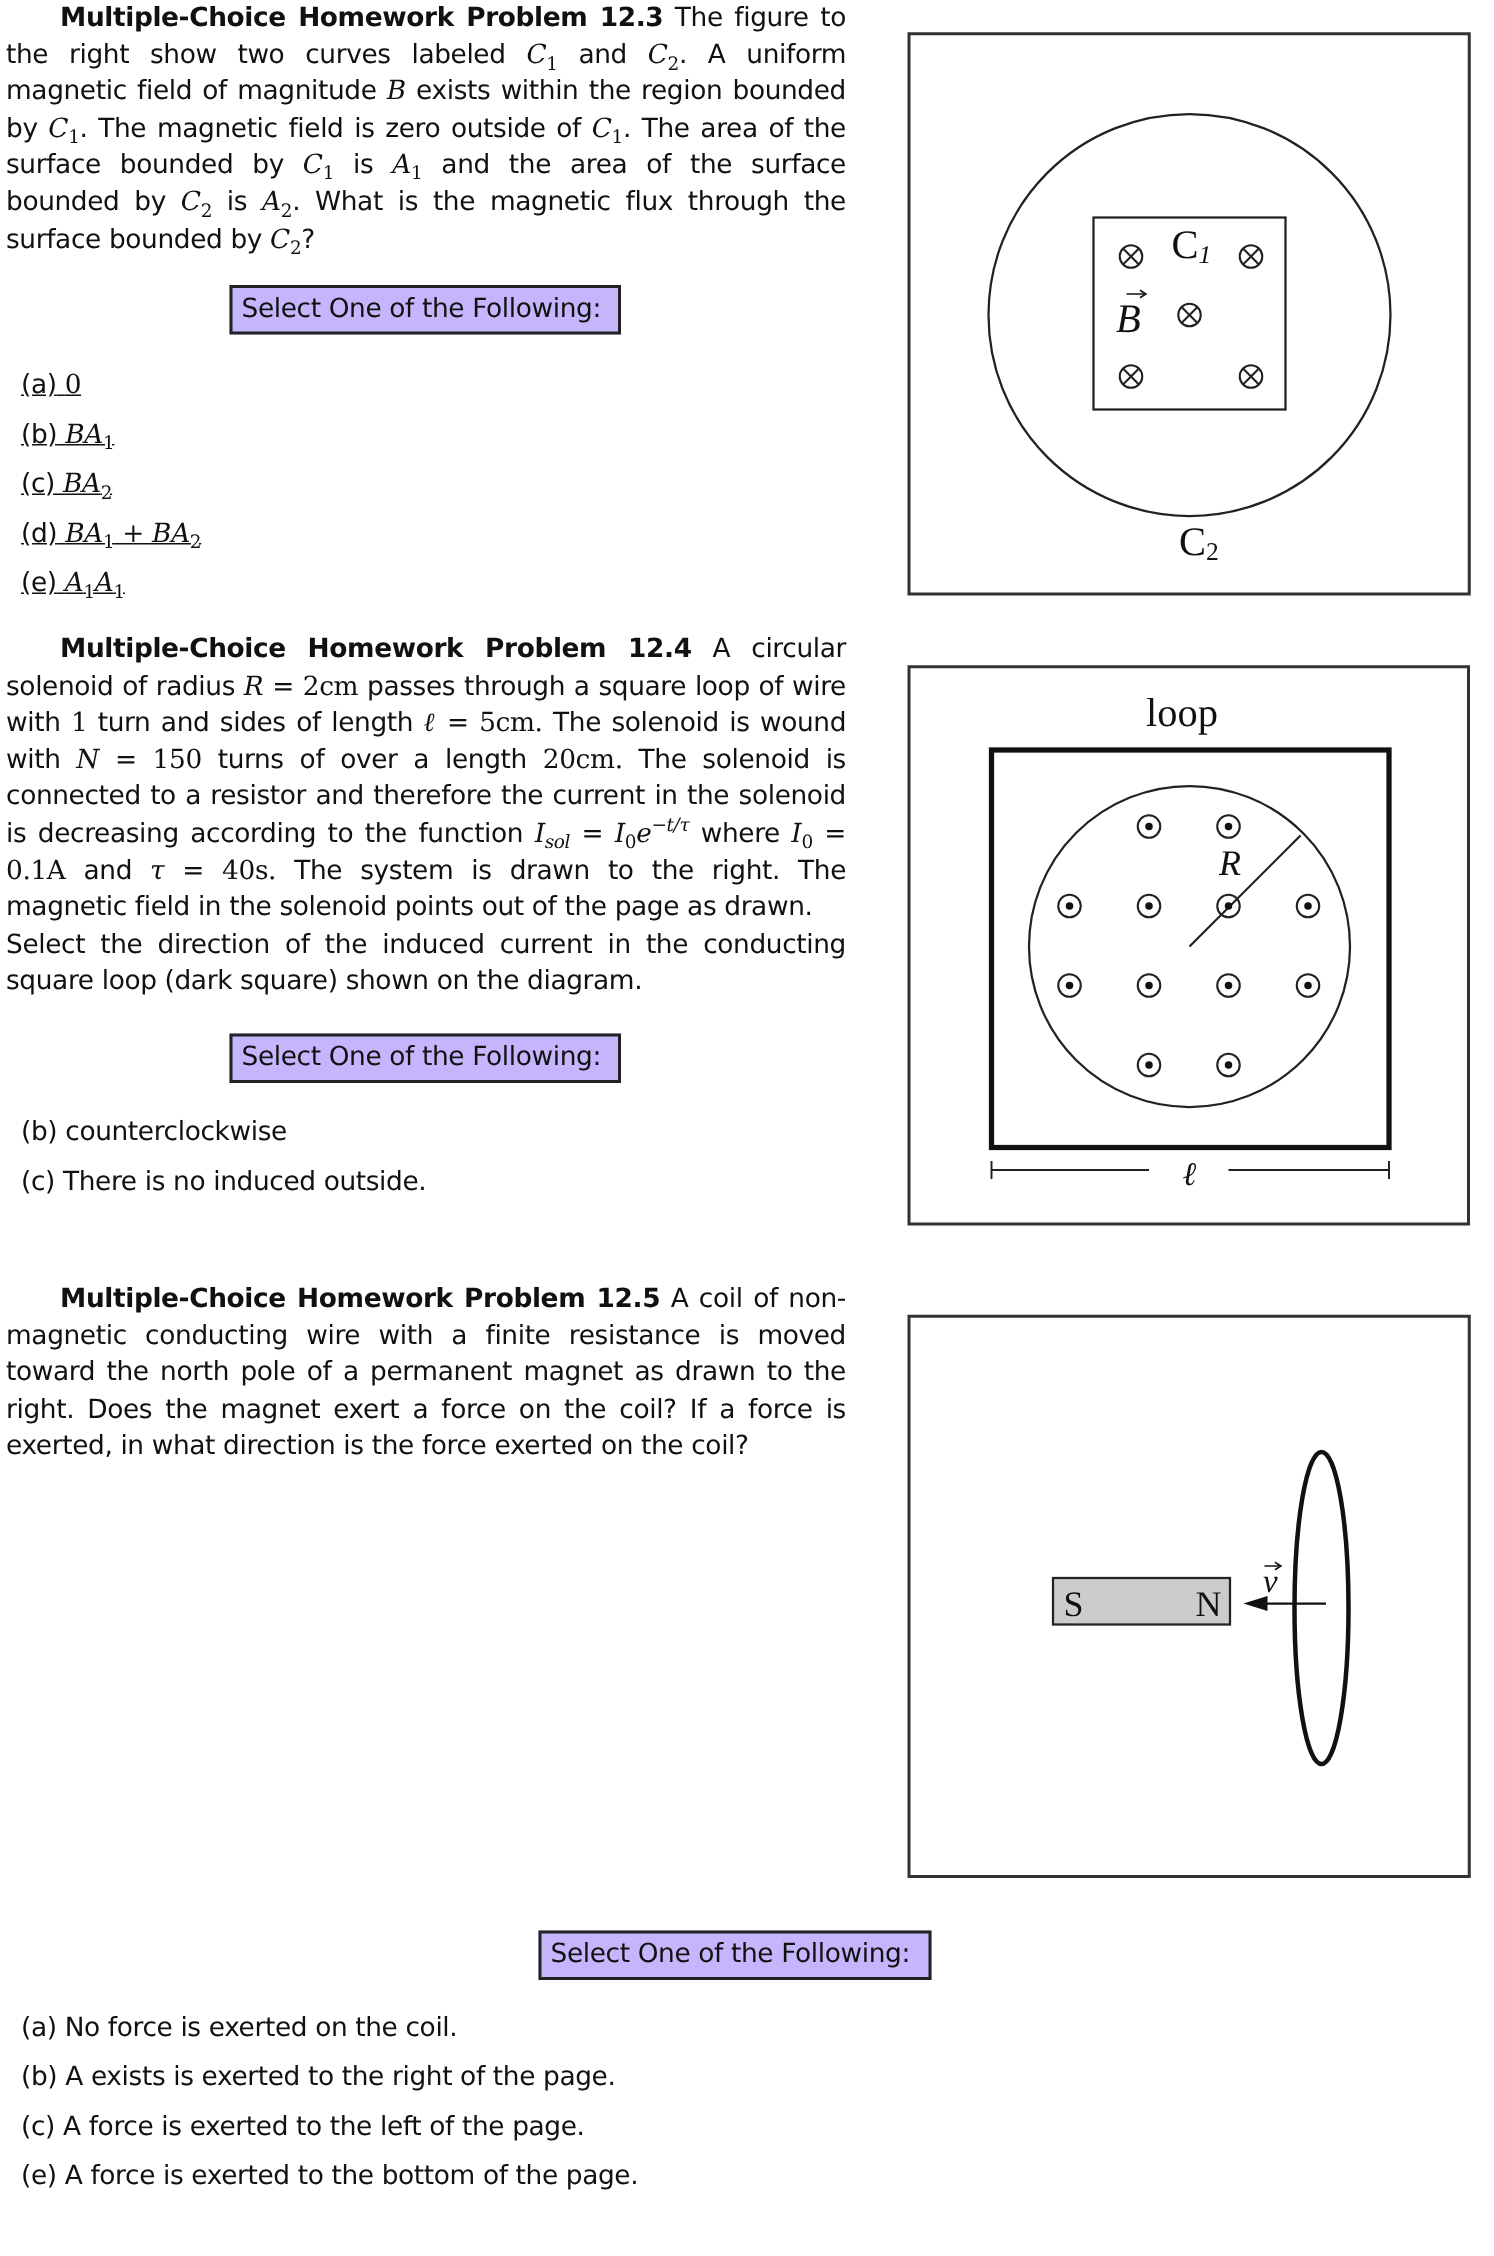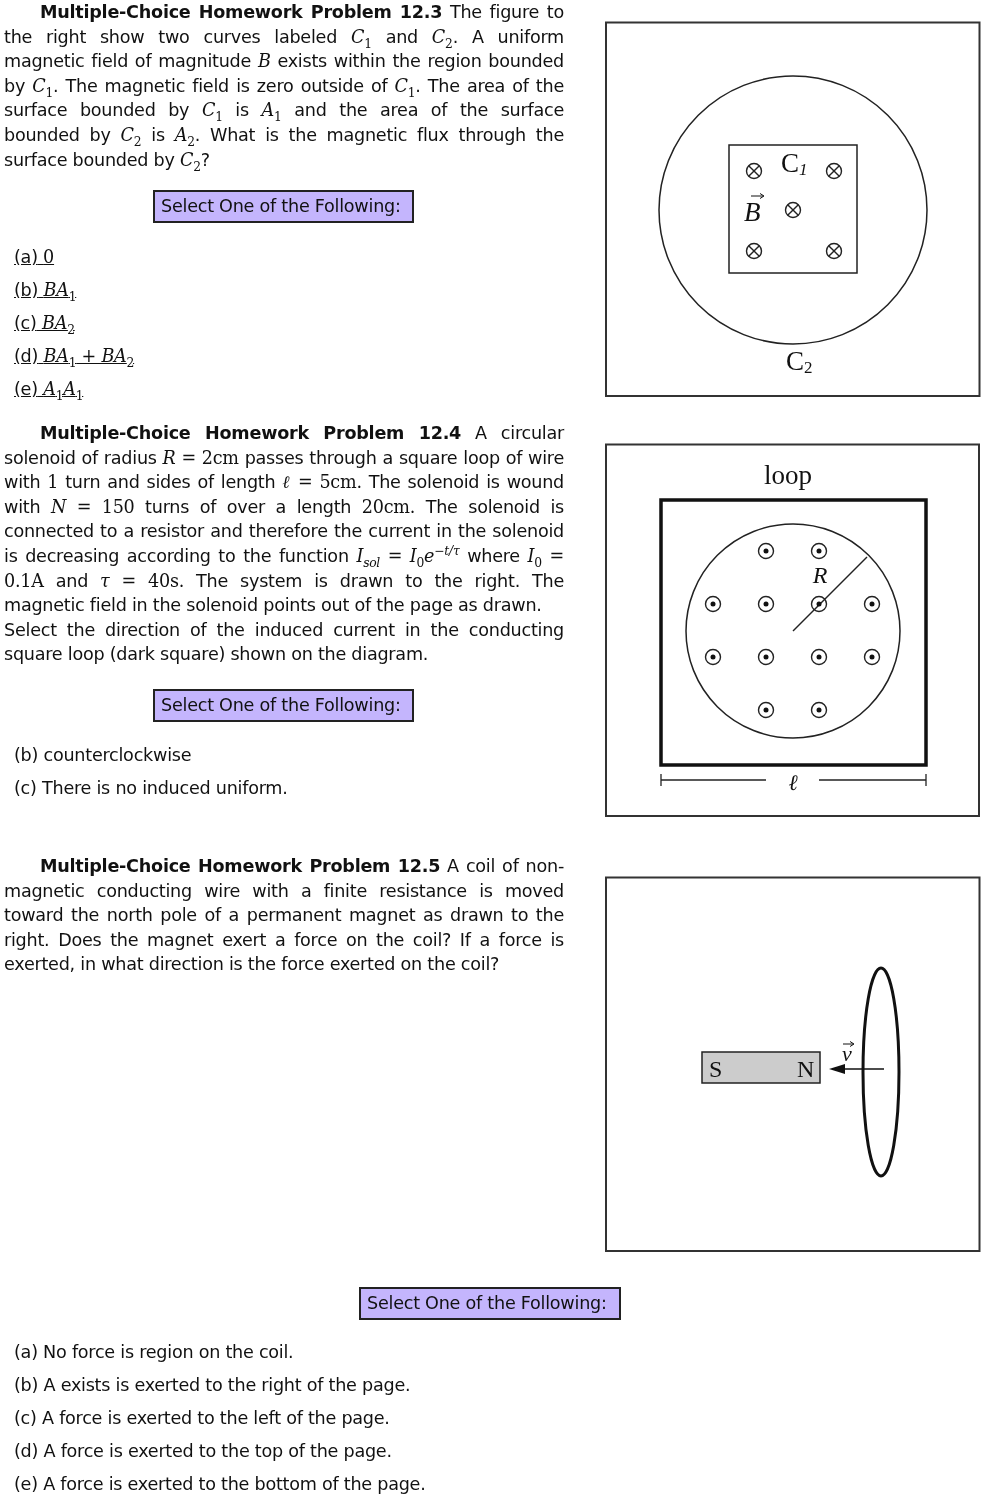--- a/index.html
+++ b/index.html
@@ -93,21 +93,21 @@
 
 <div class="select-box" style="left:153px; top:689px; width:261px; height:33px;">Select One of the Following:</div>
 
 <div class="opt-list" style="top:739px;">
   <div class="opt">
     <span>(b)</span>
     <span>counterclockwise</span>
   </div>
   <div class="opt">
     <span>(c)</span>
-    <span>There is no induced uniform.</span>
+    <span>There is no induced outside.</span>
   </div>
 </div>
 
 <svg class="fig" style="left:604px; top:443px;" width="377" height="375" viewBox="604 443 377 375">
   <rect x="606" y="444.5" width="373" height="371.5" fill="none" stroke="#333" stroke-width="2"></rect>
   <text x="788" y="484" text-anchor="middle" font-family="'Liberation Serif', serif" font-size="27" fill="#111">loop</text>
   <rect x="661" y="500" width="265" height="265" fill="none" stroke="#111" stroke-width="3.5"></rect>
   <circle cx="793" cy="631" r="107" fill="none" stroke="#222" stroke-width="1.5"></circle>
   <line x1="793" y1="631" x2="867" y2="557" stroke="#222" stroke-width="1.5"></line>
   <text x="820" y="583" text-anchor="middle" font-family="'Liberation Serif', serif" font-size="24" font-style="italic" fill="#111">R</text>
@@ -150,33 +150,29 @@
 
 <div class="para" style="top:854px;">
   <b>Multiple-Choice Homework Problem 12.5</b><span> A coil of non-magnetic conducting wire with a finite resistance is moved toward the north pole of a permanent magnet as drawn to the right. Does the magnet exert a force on the coil? If a force is exerted, in what direction is the force exerted on the coil?</span>
 </div>
 
 <div class="select-box" style="left:359px; top:1287px; width:262px; height:33px;">Select One of the Following:</div>
 
 <div class="opt-list" style="top:1336px;">
   <div class="opt">
     <span>(a)</span>
-    <span>No force is region on the coil.</span>
+    <span>No force is exerted on the coil.</span>
   </div>
   <div class="opt">
     <span>(b)</span>
     <span>A exists is exerted to the right of the page.</span>
   </div>
   <div class="opt">
     <span>(c)</span>
     <span>A force is exerted to the left of the page.</span>
-  </div>
-  <div class="opt">
-    <span>(d)</span>
-    <span>A force is exerted to the top of the page.</span>
   </div>
   <div class="opt">
     <span>(e)</span>
     <span>A force is exerted to the bottom of the page.</span>
   </div>
 </div>
 
 <svg class="fig" style="left:604px; top:876px;" width="378" height="377" viewBox="604 876 378 377">
   <rect x="606" y="877.5" width="373.5" height="373.5" fill="none" stroke="#333" stroke-width="2"></rect>
   <rect x="702" y="1052" width="118" height="31" fill="#cccccc" stroke="#222" stroke-width="1.5"></rect>

